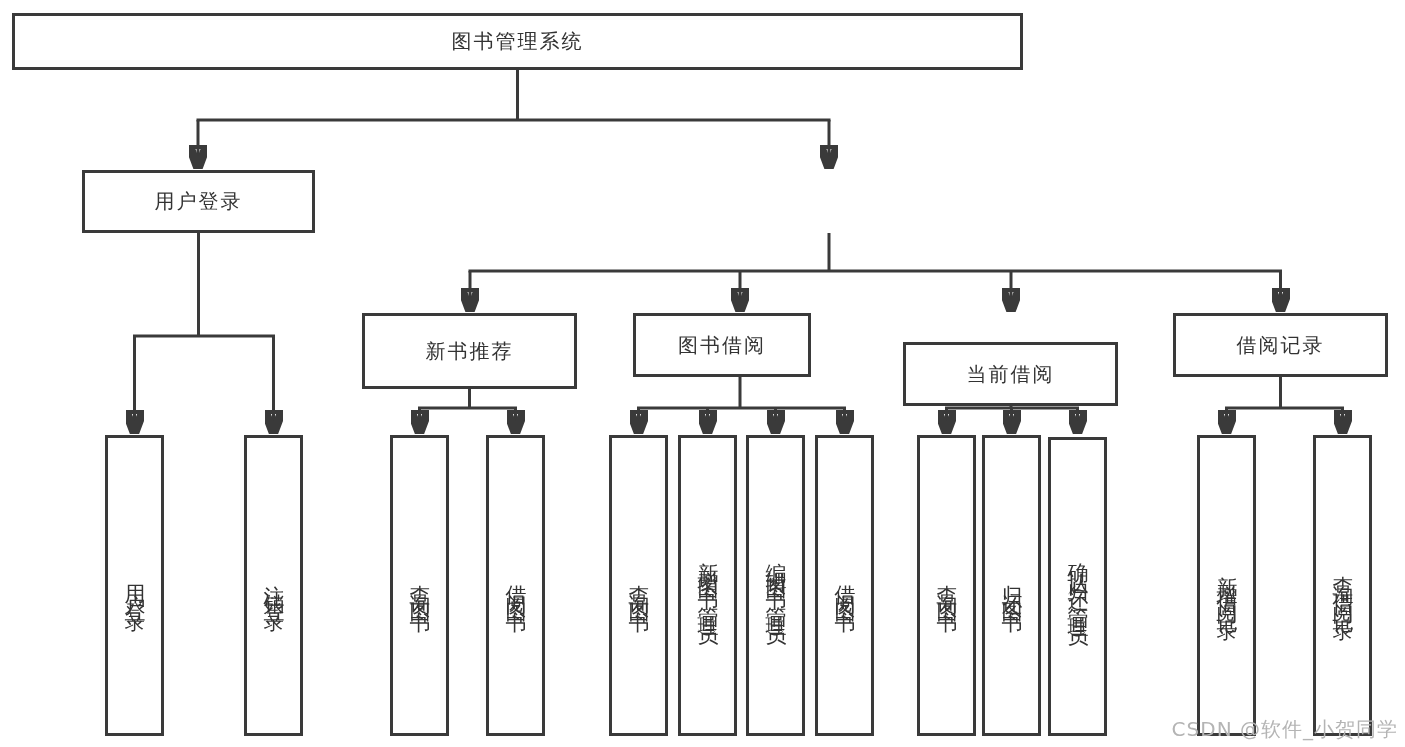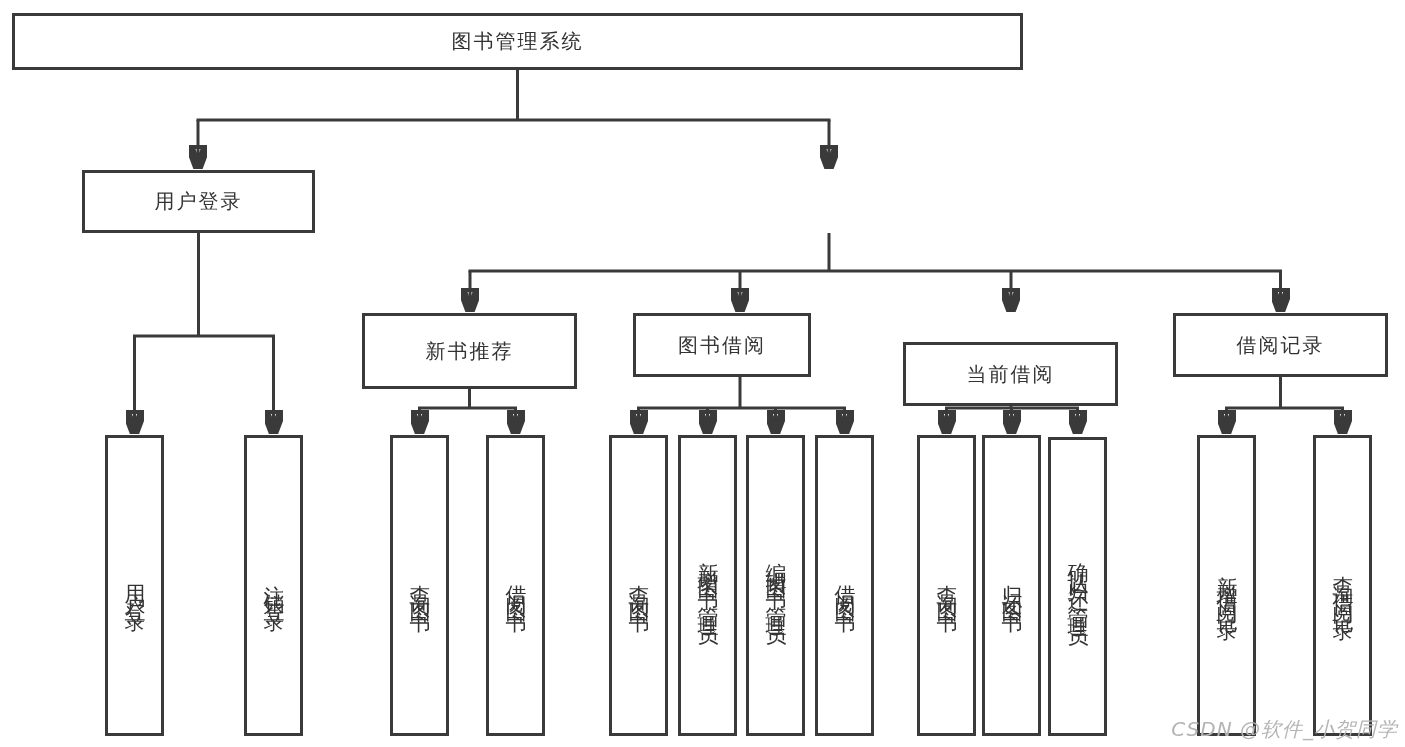--- a/index.html
+++ b/index.html
@@ -46,21 +46,20 @@
   }
   .watermark {
     position: absolute;
     right: 7px;
     bottom: 4px;
     font-size: 20px;
     letter-spacing: 1px;
     color: #b4b4b4;
     z-index: 5;
     white-space: nowrap;
-    font-style: italic;
   }
 </style>
 </head>
 <body>
 
 <div class="canvas">
 
   <svg class="connectors" viewBox="0 0 1405 747" xmlns="http://www.w3.org/2000/svg">
     <defs>
       <marker id="ah" viewBox="0 0 8 6" refX="7.5" refY="3" markerWidth="8" markerHeight="6" orient="auto">

